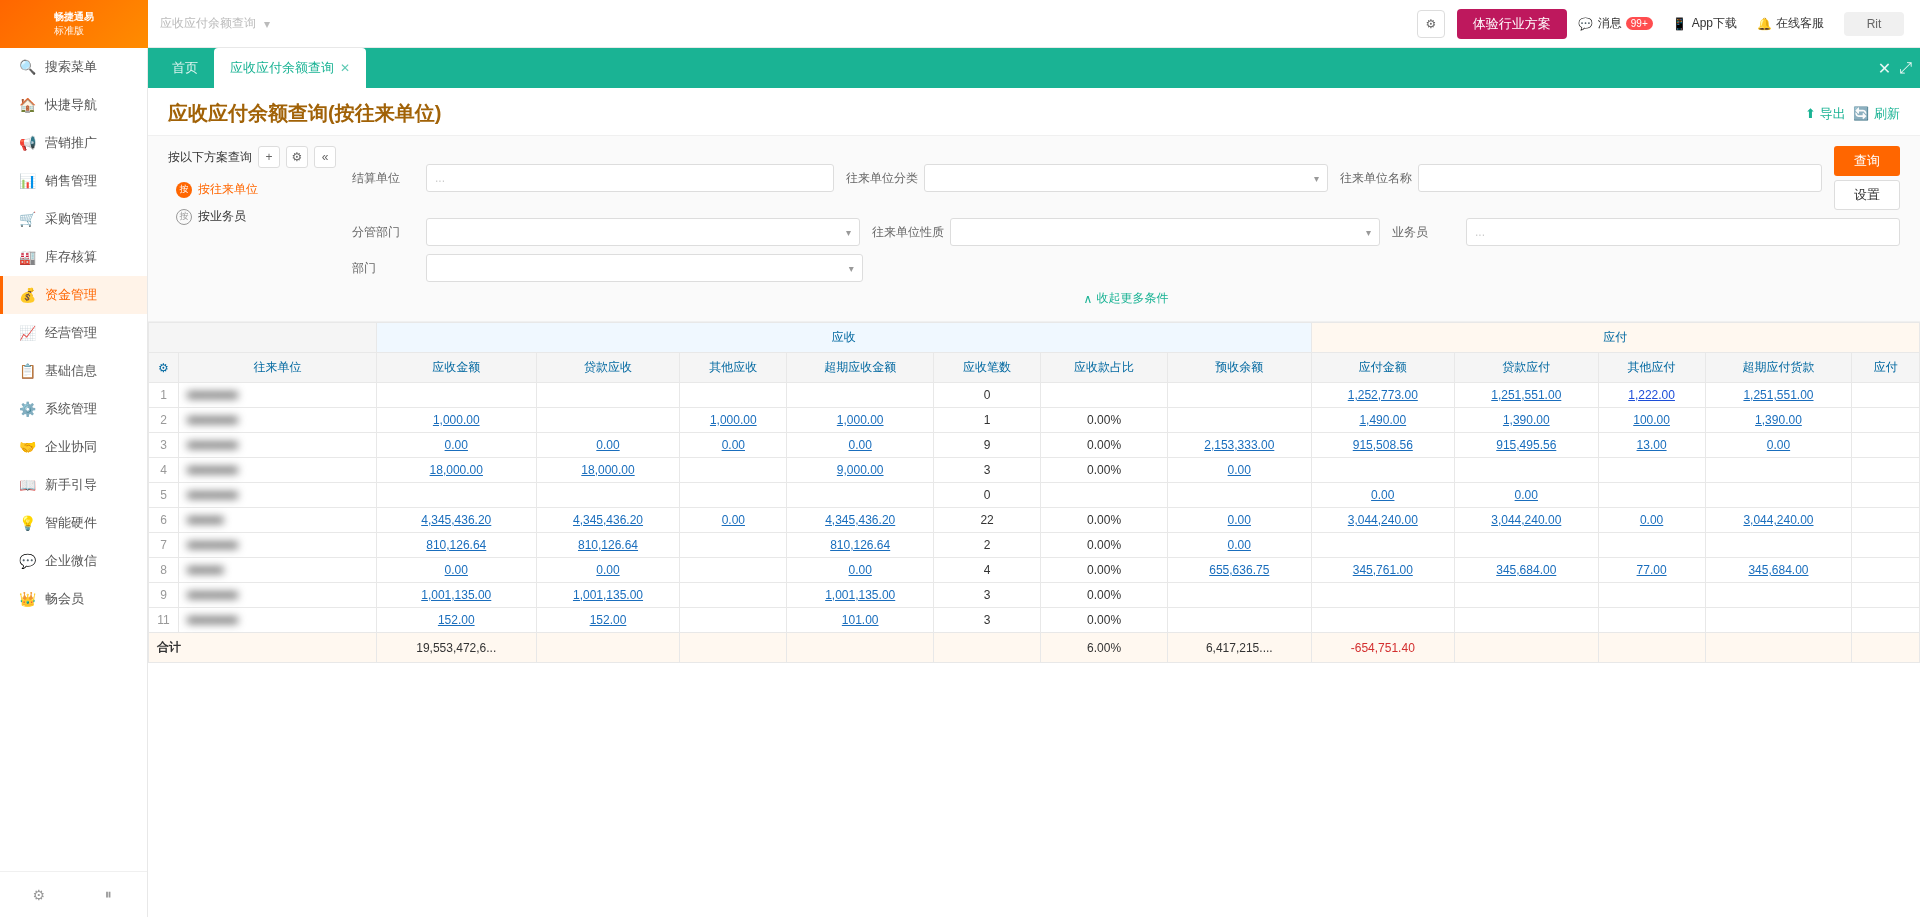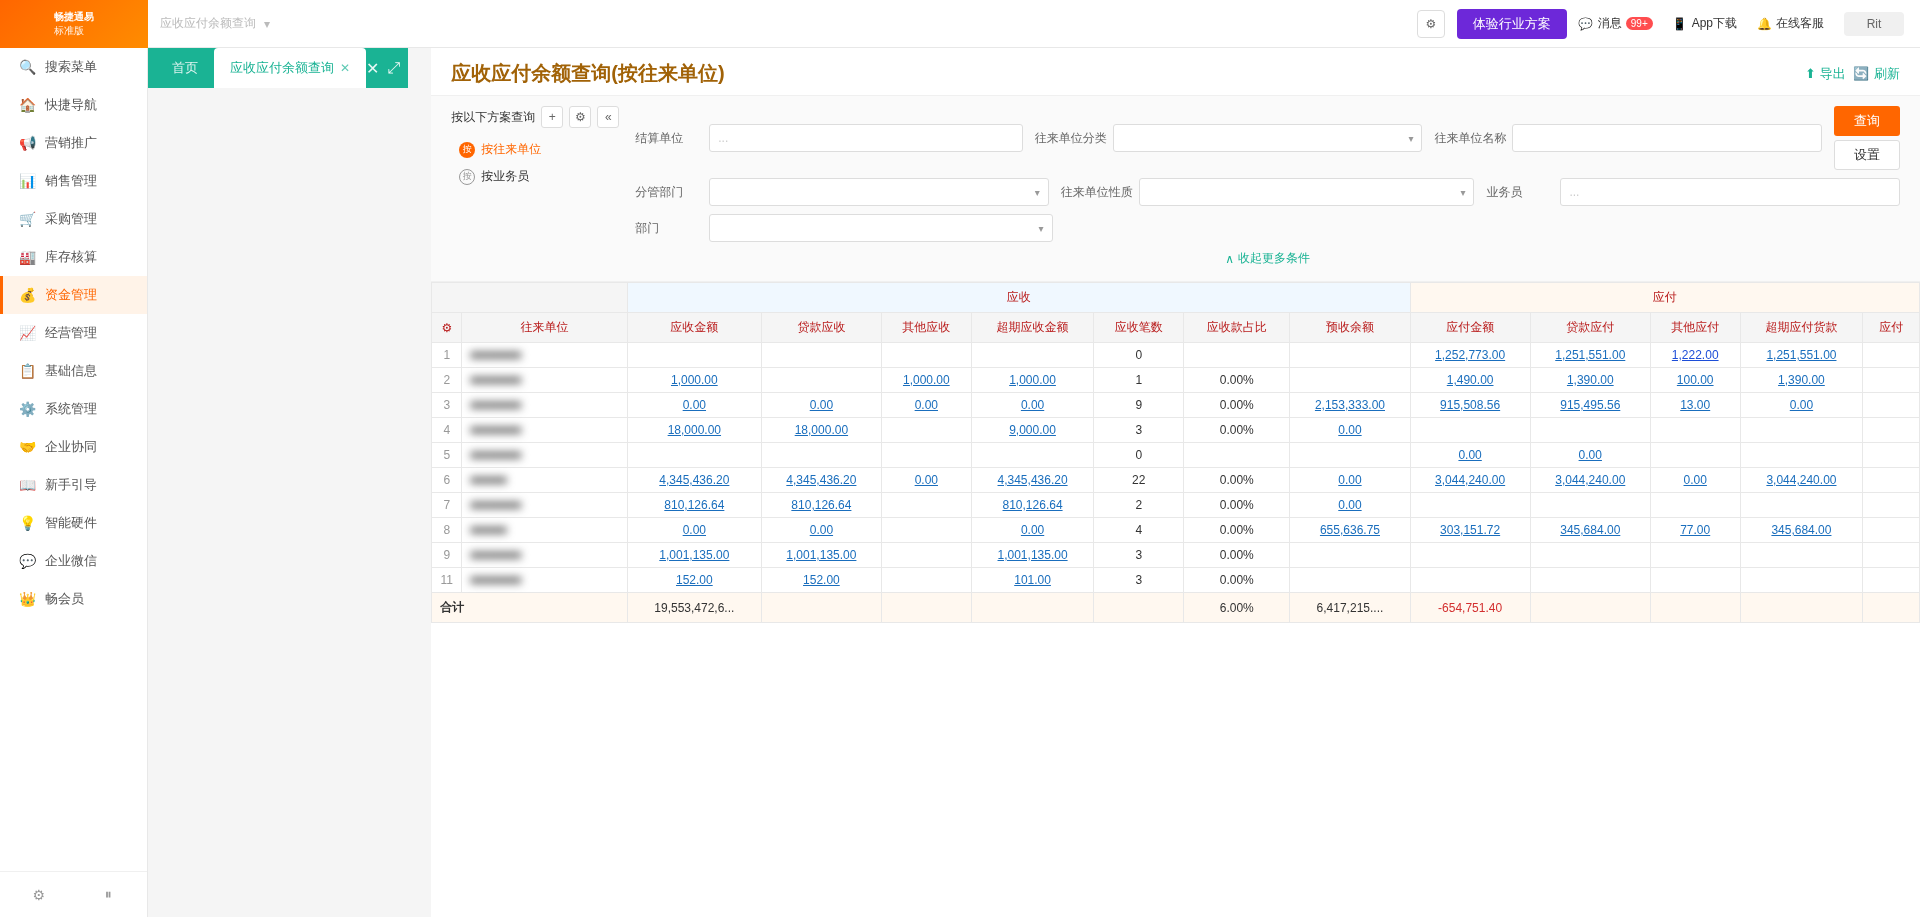--- a/index.html
+++ b/index.html
@@ -38,21 +38,21 @@
     }
     .gear-btn {
       width: 28px; height: 28px;
       border: 1px solid #ddd;
       border-radius: 4px;
       display: flex; align-items: center; justify-content: center;
       cursor: pointer; background: #fff;
       color: #666;
     }
     .trial-btn {
-      background: #6d28d9;
+      background: #be185d;
       color: #fff;
       border: none;
       border-radius: 4px;
       padding: 6px 16px;
       cursor: pointer;
       font-size: 13px;
     }
     .top-right {
       display: flex;
       align-items: center;
@@ -105,21 +105,21 @@
       border-left: 3px solid transparent;
     }
     .sidebar-item.active {
       background: #fff3e8;
       color: #ff6600;
       border-left-color: #ff6600;
     }
     .sidebar-icon { font-size: 14px; width: 18px; text-align: center; }
 
     
-    .main-content { flex: 1; display: flex; flex-direction: row; overflow: hidden; gap: 23px; }
+    .main-content { flex: 1; display: flex; flex-direction: column; overflow: hidden; }
 
     
     .tab-bar {
       height: 40px;
       background: #1ab394;
       display: flex;
       align-items: center;
       padding: 0 8px;
       gap: 0;
     }
@@ -227,21 +227,21 @@
       width: 100%;
       border-collapse: collapse;
       font-size: 12px;
     }
     thead th {
       background: #f5f5f5;
       border: 1px solid #e8e8e8;
       padding: 6px 8px;
       text-align: center;
       font-weight: 500;
-      color: #b91c1c;
+      color: #0369a1;
       white-space: nowrap;
       position: sticky;
       top: 0;
       z-index: 2;
     }
     tbody td {
       border: 1px solid #e8e8e8;
       padding: 5px 8px;
       text-align: center;
       color: #333;
@@ -657,21 +657,21 @@
               <tr>
     <td class="row-num">8</td>
     <td class="text-left blurred">■■■■■</td>
     <td style="color:#1a6ebd;text-decoration:underline;cursor:pointer;">0.00</td>
     <td style="color:#1a6ebd;text-decoration:underline;cursor:pointer;">0.00</td>
     <td style=""></td>
     <td style="color:#1a6ebd;text-decoration:underline;cursor:pointer;">0.00</td>
     <td>4</td>
     <td>0.00%</td>
     <td style="color:#1a6ebd;text-decoration:underline;cursor:pointer;">655,636.75</td>
-    <td style="color:#1a6ebd;text-decoration:underline;cursor:pointer;">303,151.72</td>
+    <td style="color:#1a6ebd;text-decoration:underline;cursor:pointer;">345,761.00</td>
     <td style="color:#1a6ebd;text-decoration:underline;cursor:pointer;">345,684.00</td>
     <td style="color:#1a6ebd;text-decoration:underline;cursor:pointer;">77.00</td>
     <td style="color:#1a6ebd;text-decoration:underline;cursor:pointer;">345,684.00</td>
     <td></td>
   </tr>
               <tr>
     <td class="row-num">9</td>
     <td class="text-left blurred">■■■■■■■</td>
     <td style="color:#1a6ebd;text-decoration:underline;cursor:pointer;">1,001,135.00</td>
     <td style="color:#1a6ebd;text-decoration:underline;cursor:pointer;">1,001,135.00</td>

